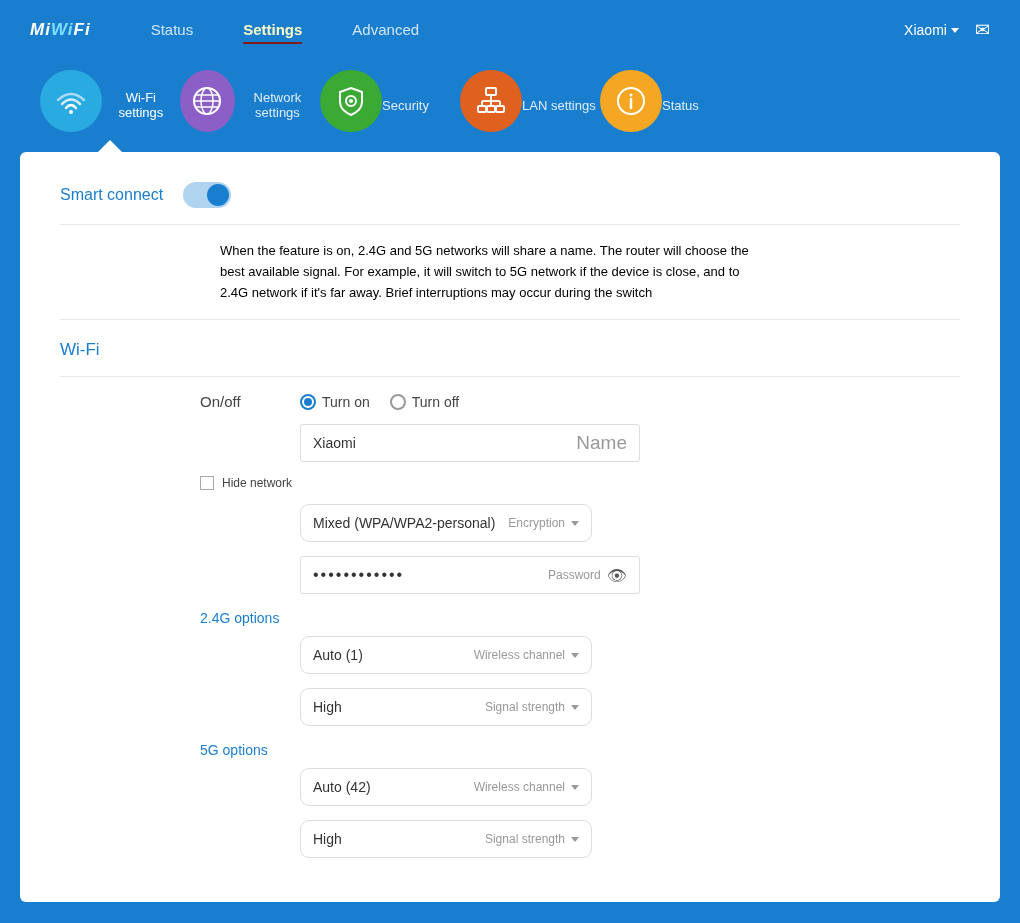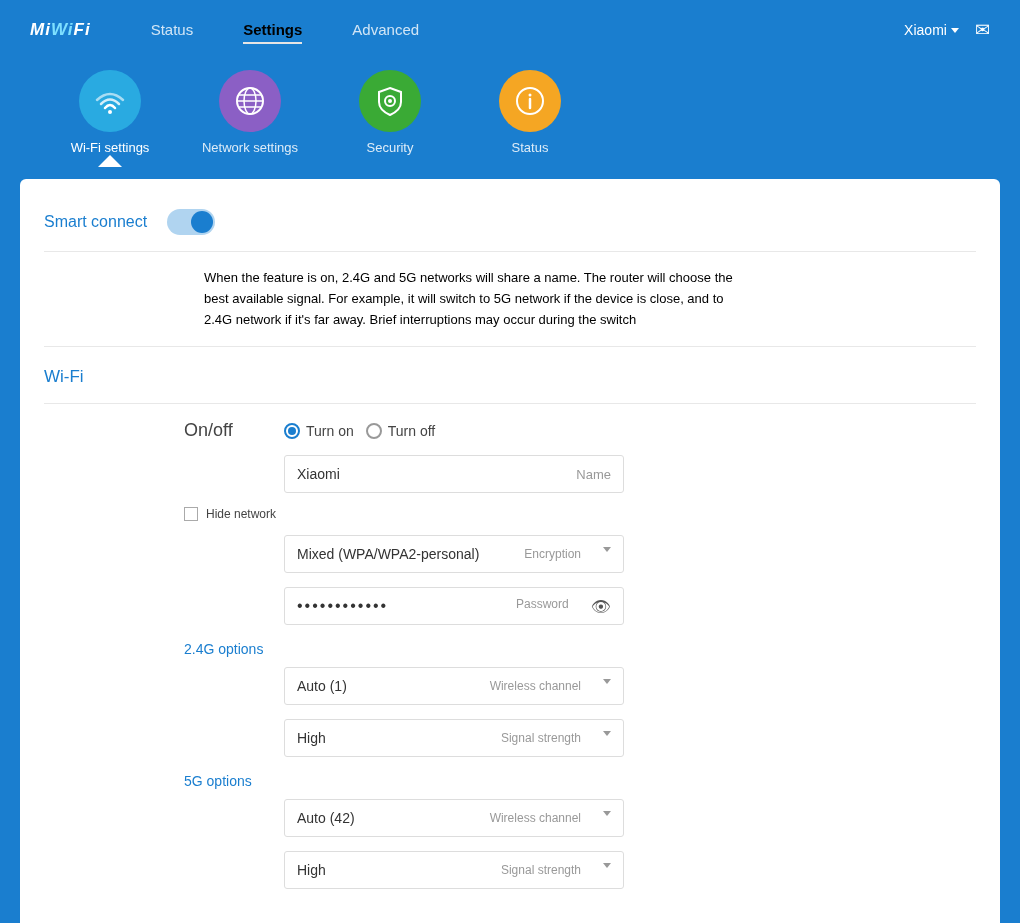--- a/index.html
+++ b/index.html
@@ -34,23 +34,23 @@
       flex: 1;
     }
     .nav-link {
       color: rgba(255,255,255,0.8);
       font-size: 15px;
       cursor: pointer;
       text-decoration: none;
       padding: 4px 0;
     }
     .nav-link.active {
-      color: #000000;
+      color: #fef9c3;
       font-weight: bold;
-      border-bottom: 2px solid #e5e5e5;
+      border-bottom: 2px solid #7f1d1d;
     }
     .header-right {
       display: flex;
       align-items: center;
       gap: 16px;
     }
     .user-label {
       color: white;
       font-size: 14px;
       display: flex;
@@ -74,21 +74,20 @@
     
     .tab-row {
       background: #1a7ecf;
       display: flex;
       justify-content: flex-start;
       padding: 10px 40px 0 40px;
       gap: 0;
     }
     .tab-item {
       display: flex;
-      flex-direction: column;
       align-items: center;
       width: 140px;
       cursor: pointer;
       padding-bottom: 12px;
       position: relative;
     }
     .tab-icon-circle {
       width: 62px;
       height: 62px;
       border-radius: 50%;
@@ -111,23 +110,23 @@
       transform: translateX(-50%);
       width: 0; height: 0;
       border-left: 12px solid transparent;
       border-right: 12px solid transparent;
       border-bottom: 12px solid white;
     }
 
     
     .main-content {
       background: white;
-      margin: 12px 20px 20px 20px;
+      margin: 0 20px 20px 20px;
       border-radius: 6px;
-      padding: 30px 24px;
+      padding: 30px 40px;
       min-height: 680px;
     }
 
     
     .smart-connect-row {
       display: flex;
       align-items: center;
       gap: 20px;
       margin-bottom: 16px;
     }
@@ -184,27 +183,27 @@
 
     .form-group {
       display: flex;
       align-items: center;
       margin-bottom: 14px;
       padding-left: 140px;
     }
     .form-label {
       width: 100px;
       color: #444;
-      font-size: 18px;
+      font-size: 15px;
       flex-shrink: 0;
     }
     .radio-group {
       display: flex;
       align-items: flex-start;
-      gap: 12px;
+      gap: 20px;
     }
     .radio-option {
       display: flex;
       align-items: center;
       gap: 6px;
       color: #444;
       font-size: 14px;
       cursor: pointer;
     }
     .radio-dot {
@@ -237,21 +236,21 @@
     .input-field input {
       border: none;
       outline: none;
       font-size: 14px;
       color: #333;
       width: 100%;
       background: transparent;
     }
     .input-placeholder {
       color: #999;
-      font-size: 13px;
+      font-size: 19px;
     }
 
     .checkbox-row {
       display: flex;
       align-items: center;
       gap: 8px;
       padding-left: 140px;
       margin-bottom: 14px;
     }
     .checkbox-box {
@@ -259,36 +258,36 @@
       border: 1px solid #aaa;
       background: white;
       flex-shrink: 0;
     }
     .checkbox-label {
       color: #444;
       font-size: 12px;
     }
 
     .dropdown-field {
-      width: 340px;
+      width: 292px;
       height: 38px;
       border: 1px solid #ddd;
-      border-radius: 3px;
+      border-radius: 9px;
       padding: 0 12px;
       font-size: 14px;
       color: #333;
       display: flex;
       align-items: center;
       justify-content: space-between;
       cursor: pointer;
     }
     .dropdown-right {
       display: flex;
-      align-items: flex-start;
-      gap: 22px;
+      align-items: center;
+      gap: 6px;
       color: #999;
       font-size: 12px;
     }
     .chevron-sm {
       display: inline-block;
       width: 0; height: 0;
       border-left: 4px solid transparent;
       border-right: 4px solid transparent;
       border-top: 5px solid #999;
     }
@@ -373,20 +372,36 @@
     <div class="tab-icon-circle" style="background:#3aaa35;">
       <svg width="34" height="34" viewBox="0 0 34 34">
         <path d="M17 4 L28 8 L28 18 Q28 26 17 31 Q6 26 6 18 L6 8 Z" fill="none" stroke="white" stroke-width="2"></path>
         <circle cx="17" cy="17" r="5" fill="none" stroke="white" stroke-width="2"></circle>
         <circle cx="17" cy="17" r="2" fill="white"></circle>
       </svg>
     </div>
     <span class="tab-label">Security</span>
   </div>
 
+  <div class="tab-item">
+    <div class="tab-icon-circle" style="background:#e06020;">
+      <svg width="34" height="34" viewBox="0 0 34 34">
+        <rect x="12" y="4" width="10" height="7" rx="1" fill="none" stroke="white" stroke-width="2"></rect>
+        <rect x="4" y="22" width="8" height="6" rx="1" fill="none" stroke="white" stroke-width="1.8"></rect>
+        <rect x="13" y="22" width="8" height="6" rx="1" fill="none" stroke="white" stroke-width="1.8"></rect>
+        <rect x="22" y="22" width="8" height="6" rx="1" fill="none" stroke="white" stroke-width="1.8"></rect>
+        <line x1="17" y1="11" x2="17" y2="17" stroke="white" stroke-width="1.8"></line>
+        <line x1="8" y1="17" x2="26" y2="17" stroke="white" stroke-width="1.8"></line>
+        <line x1="8" y1="17" x2="8" y2="22" stroke="white" stroke-width="1.8"></line>
+        <line x1="17" y1="17" x2="17" y2="22" stroke="white" stroke-width="1.8"></line>
+        <line x1="26" y1="17" x2="26" y2="22" stroke="white" stroke-width="1.8"></line>
+      </svg>
+    </div>
+    <span class="tab-label">LAN settings</span>
+  </div>
 
   <div class="tab-item">
     <div class="tab-icon-circle" style="background:#f5a623;">
       <svg width="34" height="34" viewBox="0 0 34 34">
         <circle cx="17" cy="17" r="13" fill="none" stroke="white" stroke-width="2"></circle>
         <line x1="17" y1="15" x2="17" y2="24" stroke="white" stroke-width="2.5" stroke-linecap="round"></line>
         <circle cx="17" cy="11" r="1.5" fill="white"></circle>
       </svg>
     </div>
     <span class="tab-label">Status</span>

